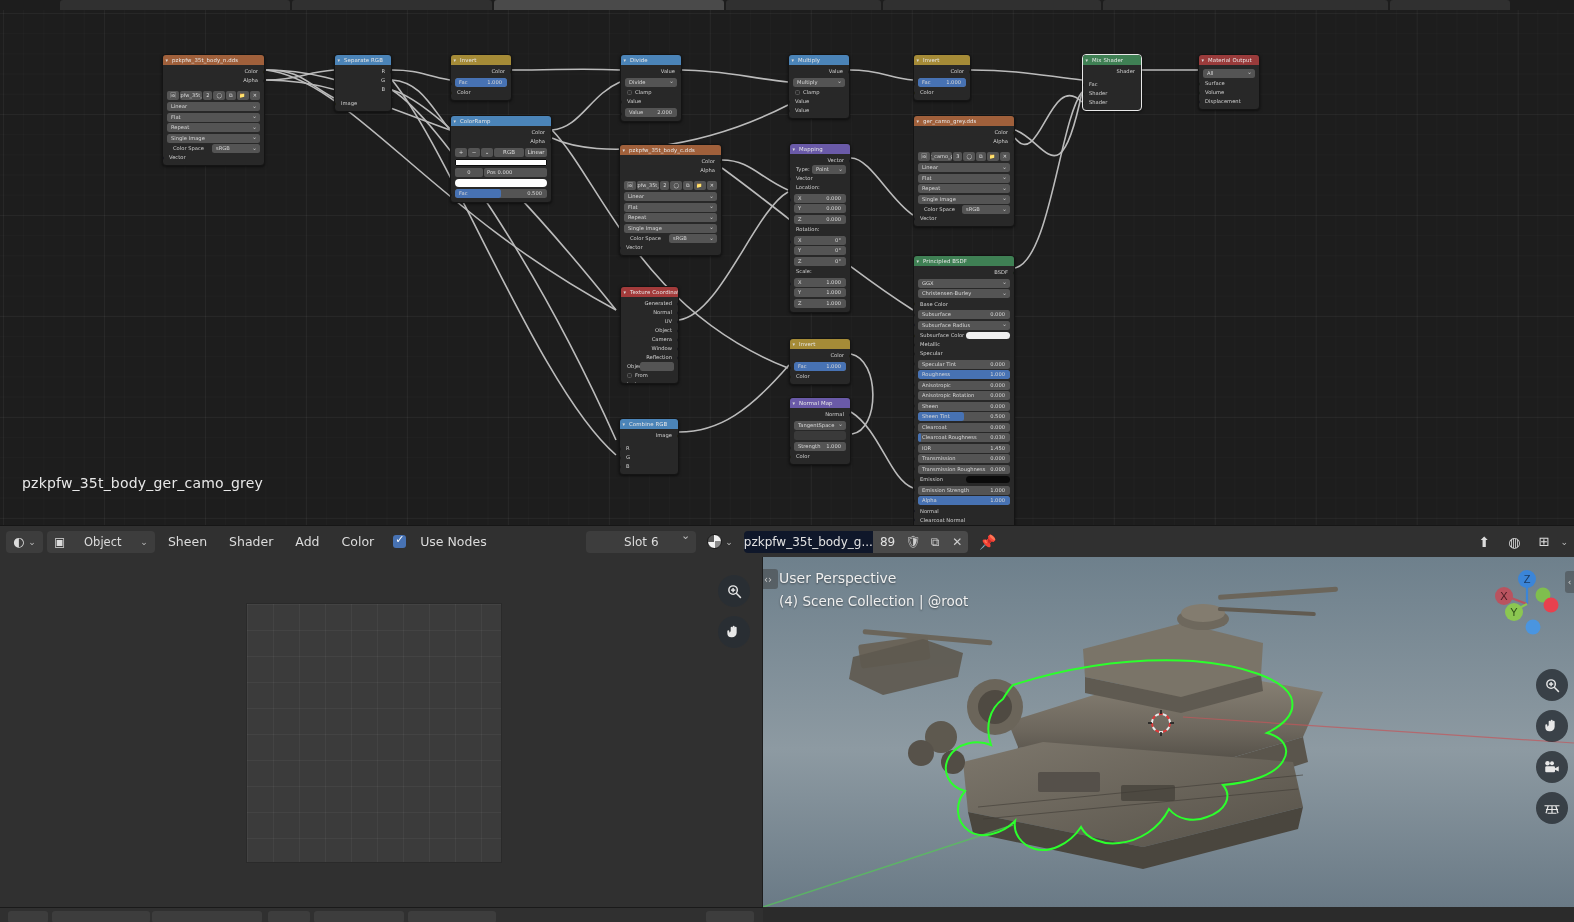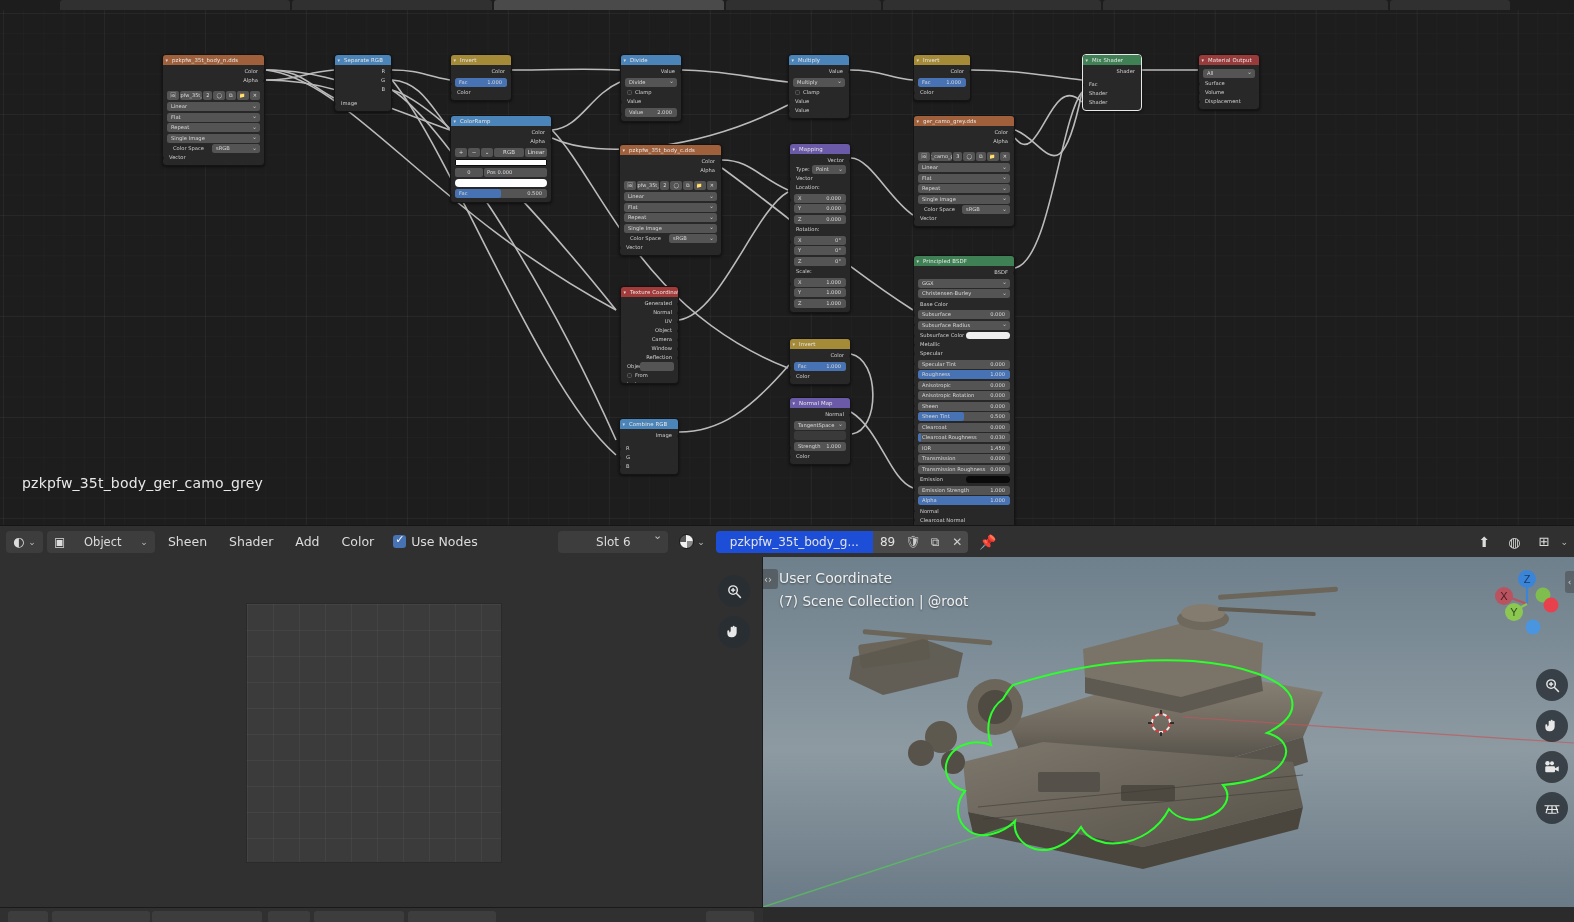--- a/index.html
+++ b/index.html
@@ -83,28 +83,28 @@
   .twocol .b { background:#545454; border-radius:2px; font-size:5.2px; color:#ddd; line-height:9px; padding:0 3px; }
 
   
   .shtoolbar { position:absolute; left:0; top:525px; width:1574px; height:32px; background:#303030;
      display:flex; align-items:center; padding:0 6px; gap:4px; border-top:1px solid #161616; }
   .tbbtn { height:22px; display:flex; align-items:center; gap:4px; padding:0 7px; border-radius:4px;
      background:#3d3d3d; color:#dcdcdc; font-size:11.5px; cursor:pointer; }
   .tbbtn.flat { background:transparent; }
   .tbmenu { padding:0 9px; color:#dcdcdc; font-size:12.5px; height:22px; line-height:22px; cursor:pointer; }
   .chev { font-size:9px; color:#bdbdbd; }
-  .usenodes { display:flex; align-items:center; gap:5px; color:#dcdcdc; font-size:12.5px; }
+  .usenodes { display:flex; align-items:center; gap:14px; color:#dcdcdc; font-size:12.5px; }
   .bluecheck { width:13px; height:13px; background:#4772b3; border-radius:3px; position:relative; }
   .bluecheck::after { content:"\2713"; position:absolute; left:2px; top:-2px; color:#fff; font-size:11px; }
   .slotsel { width:110px; height:22px; background:#3d3d3d; border-radius:4px; color:#dcdcdc; font-size:12px;
      display:flex; align-items:center; justify-content:center; position:relative; }
   .slotsel::after { content:"\2304"; position:absolute; right:6px; top:-2px; font-size:11px; color:#bdbdbd; }
-  .matfield { height:22px; background:#1d4ed8; border-radius:4px 0 0 4px; color:#e2e2e2; font-size:12px;
-     display:flex; align-items:center; padding:0 14px; }
+  .matfield { height:22px; background:#0f172a; border-radius:4px 0 0 4px; color:#e2e2e2; font-size:12px;
+     display:flex; align-items:center; padding:0 0; }
   .matusers { height:22px; background:#4a4a4a; color:#e2e2e2; font-size:12px; display:flex; align-items:center;
      padding:0 7px; }
   .matbtn { height:22px; width:22px; background:#4a4a4a; display:flex; align-items:center; justify-content:center;
      color:#cfcfcf; font-size:12px; }
   .matbtn.last { border-radius:0 4px 4px 0; }
   .sphere-ic { width:15px; height:15px; border-radius:50%; background:
      conic-gradient(#f2f2f2 0 25%, #8a8a8a 25% 50%, #f2f2f2 50% 75%, #585858 75% 100%); border:1px solid #1a1a1a; }
 
   
   .bottom { position:absolute; left:0; top:557px; width:1574px; height:365px; }
@@ -670,22 +670,22 @@
         <div class="circbtn">
           <svg width="16" height="16" viewBox="0 0 24 24" fill="#e8e8e8">
             <path d="M7 11V5.5a1.5 1.5 0 113 0V11V4a1.5 1.5 0 113 0v7V5.5a1.5 1.5 0 113 0V13a7 7 0 01-7 7h-1a6 6 0 01-6-6v-3a1.5 1.5 0 113 0v2z"></path>
           </svg>
         </div>
       </div>
     </div>
 
     <div class="viewport">
       <div class="vp-arrows">‹›</div>
-      <div class="vp-text">User Coordinate</div>
-      <div class="vp-text2">(7) Scene Collection | @root</div>
+      <div class="vp-text">User Perspective</div>
+      <div class="vp-text2">(4) Scene Collection | @root</div>
 
       <svg style="position:absolute; left:0; top:0; width:811px; height:350px;">
         <defs>
           <linearGradient id="mg" x1="0" y1="0" x2="0" y2="1">
             <stop offset="0%" stop-color="#8d8679"></stop>
               <stop offset="60%" stop-color="#6d675d"></stop>
               <stop offset="100%" stop-color="#4c4841"></stop>
           </linearGradient>
           <linearGradient id="mg2" x1="0" y1="0" x2="1" y2="1">
             <stop offset="0%" stop-color="#7d776c"></stop>

